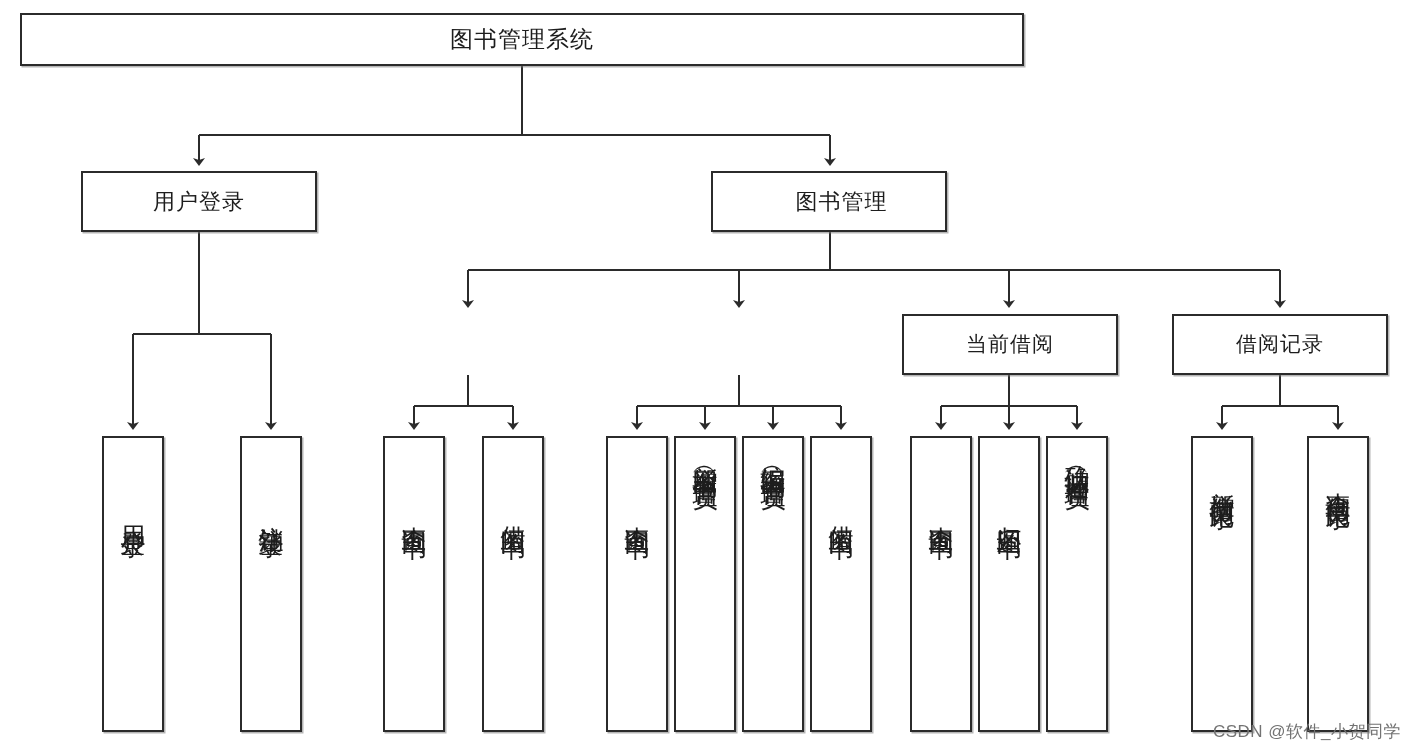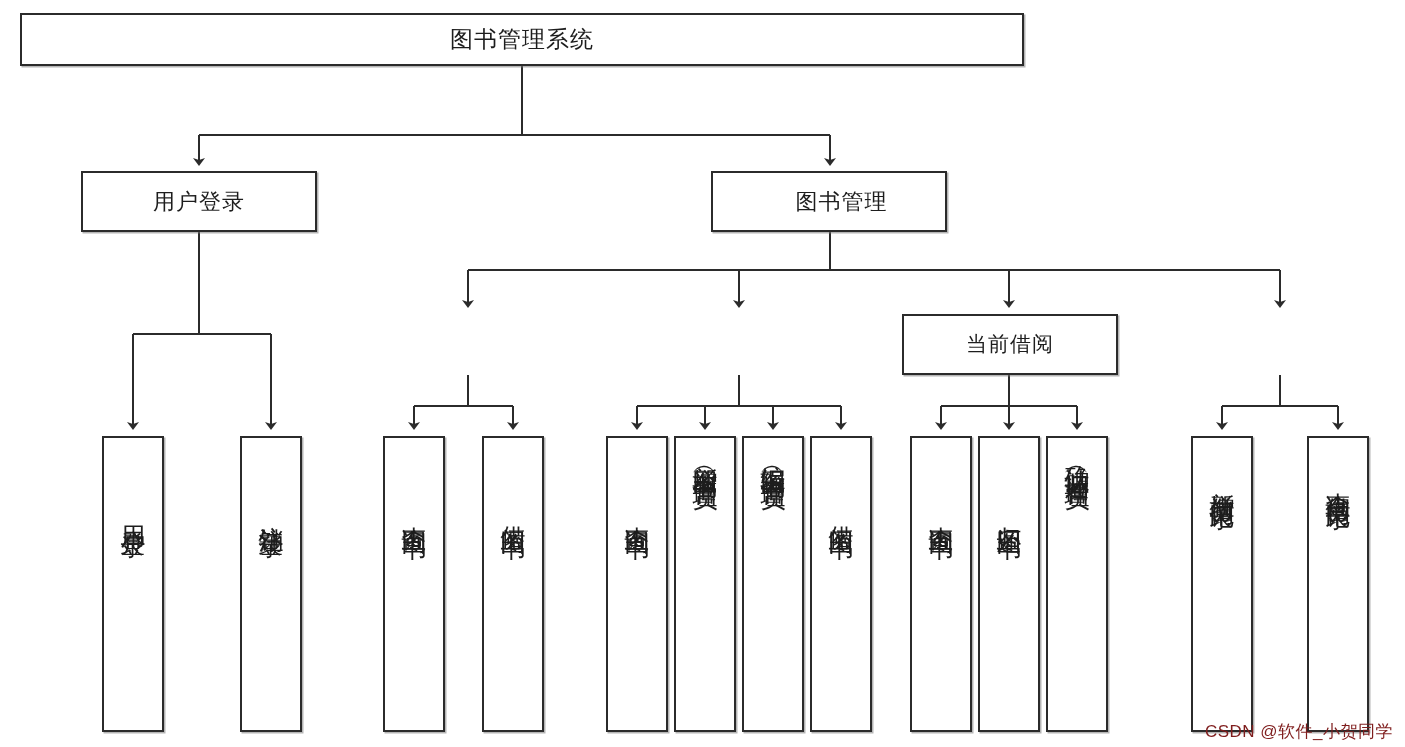--- a/index.html
+++ b/index.html
@@ -68,23 +68,23 @@
   }
   .node.leaf.mid .label{
     margin-top:28px;
   }
   .node.leaf.tall .label{
     margin-top:2px;
   }
   
   #watermark{
     position:absolute;
-    right:12px;
+    right:4px;
     bottom:4px;
-    color:#7f1d1d;
+    color:#737373;
     font-size:17px;
     letter-spacing:0.5px;
     white-space:nowrap;
     user-select:none;
   }
 </style>
 </head>
 <body>
 
 <div id="canvas">
@@ -152,20 +152,23 @@
   <div class="node level2" style="left:711px;top:171px;width:236px;height:61px;padding-left:25px;">
     <span class="label">图书管理</span>
   </div>
 
 
 
   <div class="node level3" style="left:902px;top:314px;width:216px;height:61px;">
     <span class="label">当前借阅</span>
   </div>
 
+  <div class="node level3" style="left:1172px;top:314px;width:216px;height:61px;">
+    <span class="label">借阅记录</span>
+  </div>
 
   <div class="node leaf short" style="left:102px;top:436px;width:62px;height:296px;">
     <span class="label">用户登录</span>
   </div>
 
   <div class="node leaf short" style="left:240px;top:436px;width:62px;height:296px;">
     <span class="label">注销登录</span>
   </div>
 
   <div class="node leaf short" style="left:383px;top:436px;width:62px;height:296px;">

